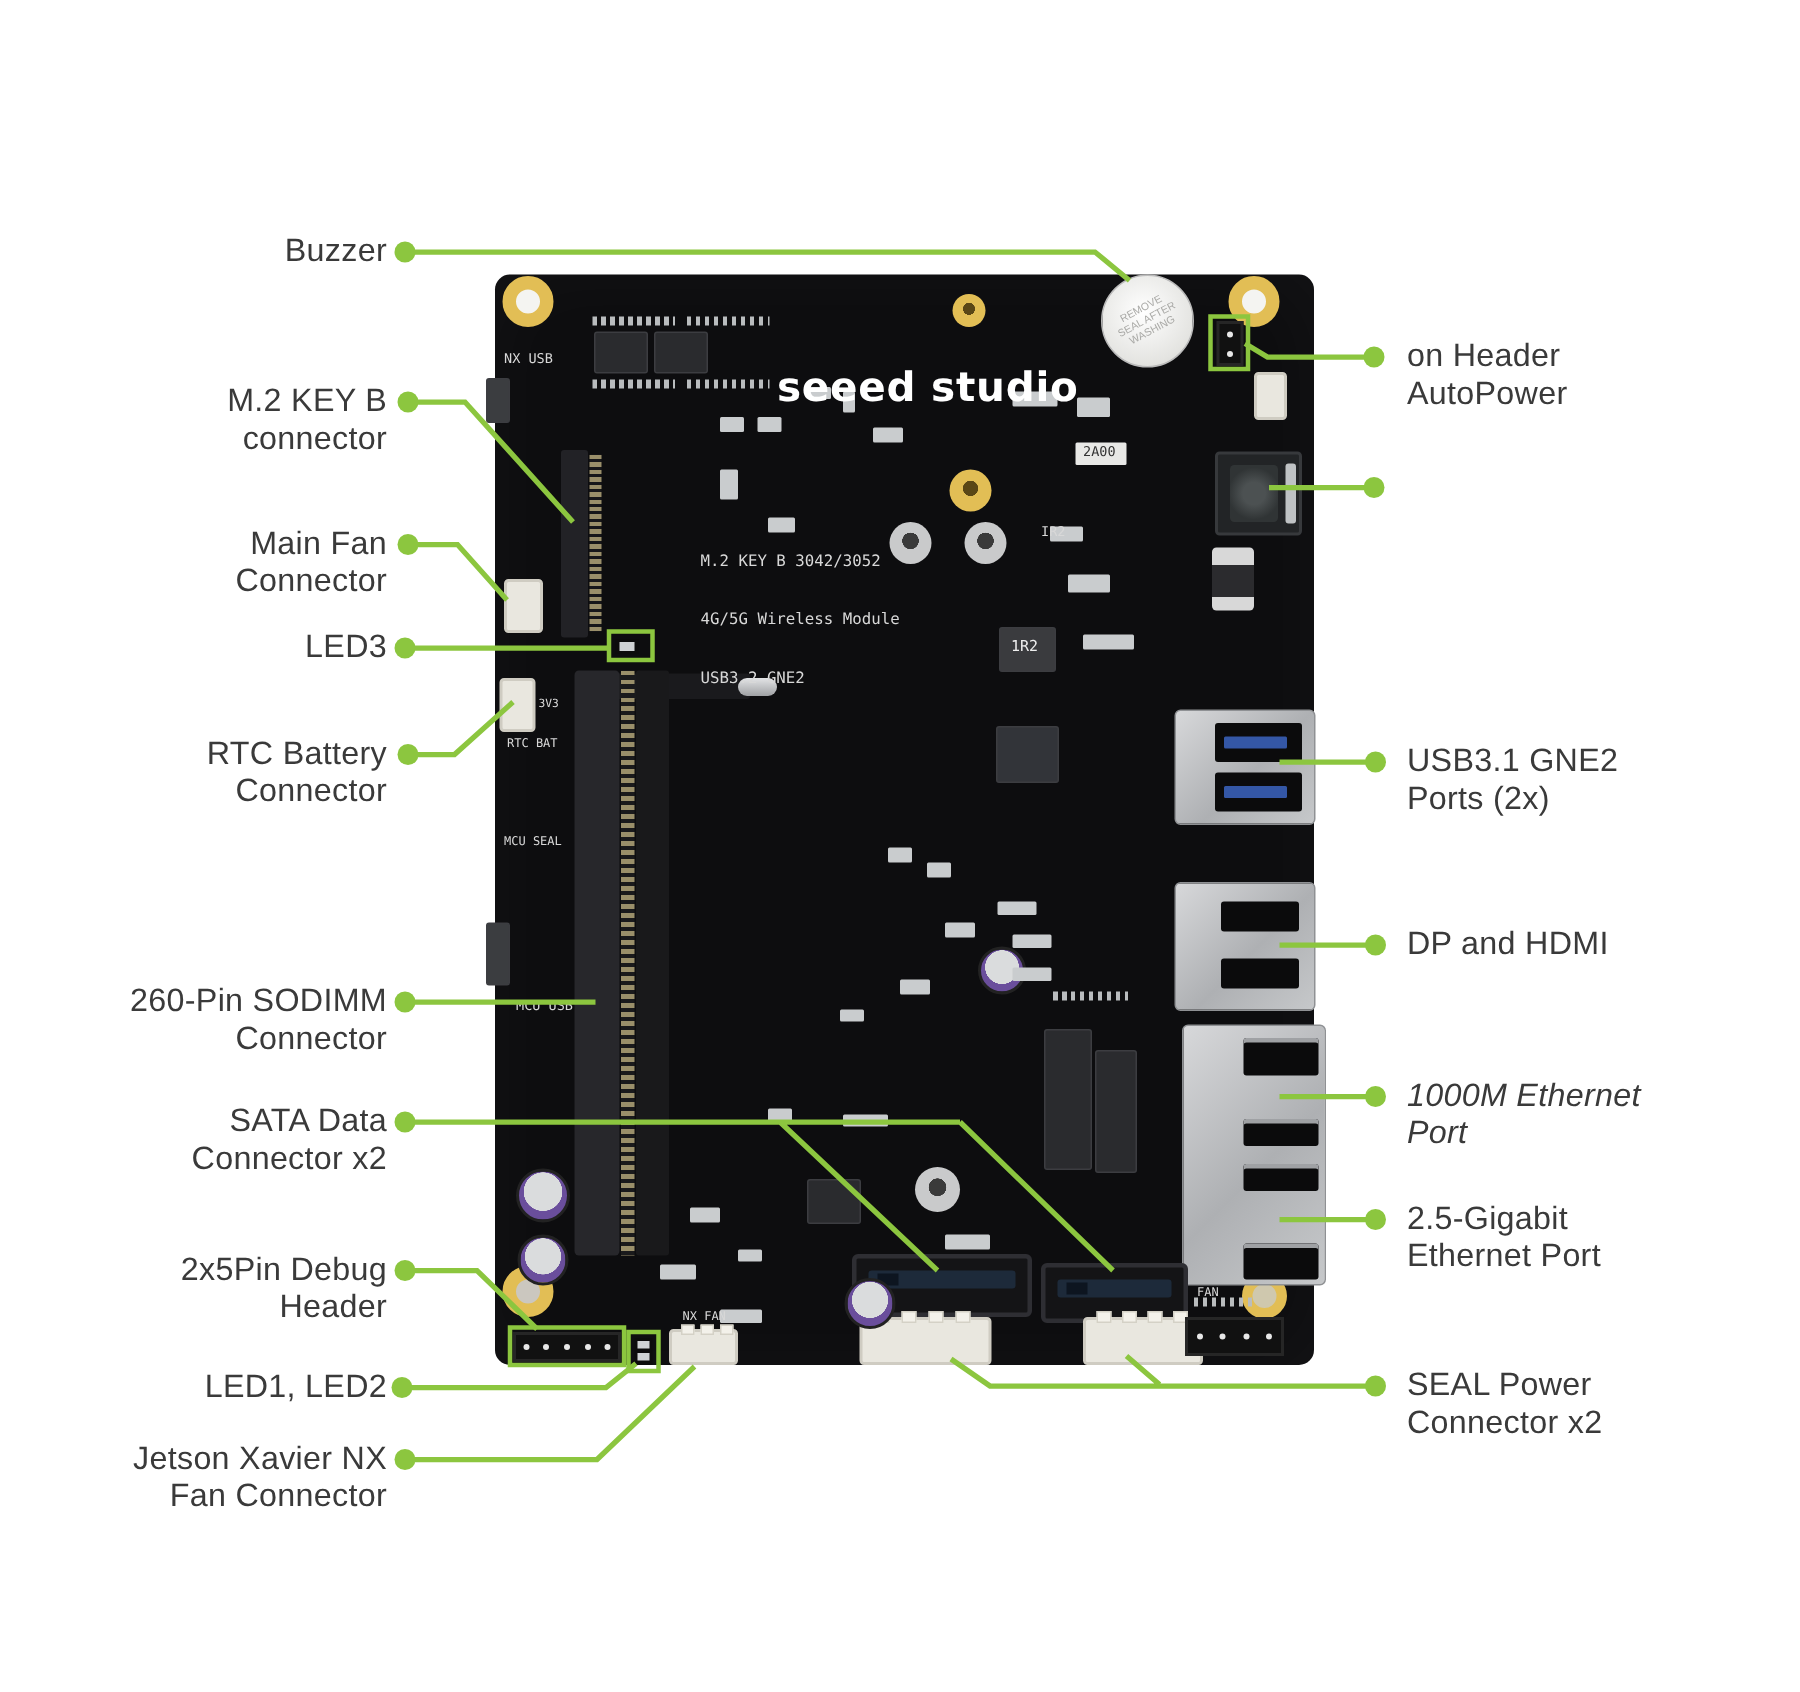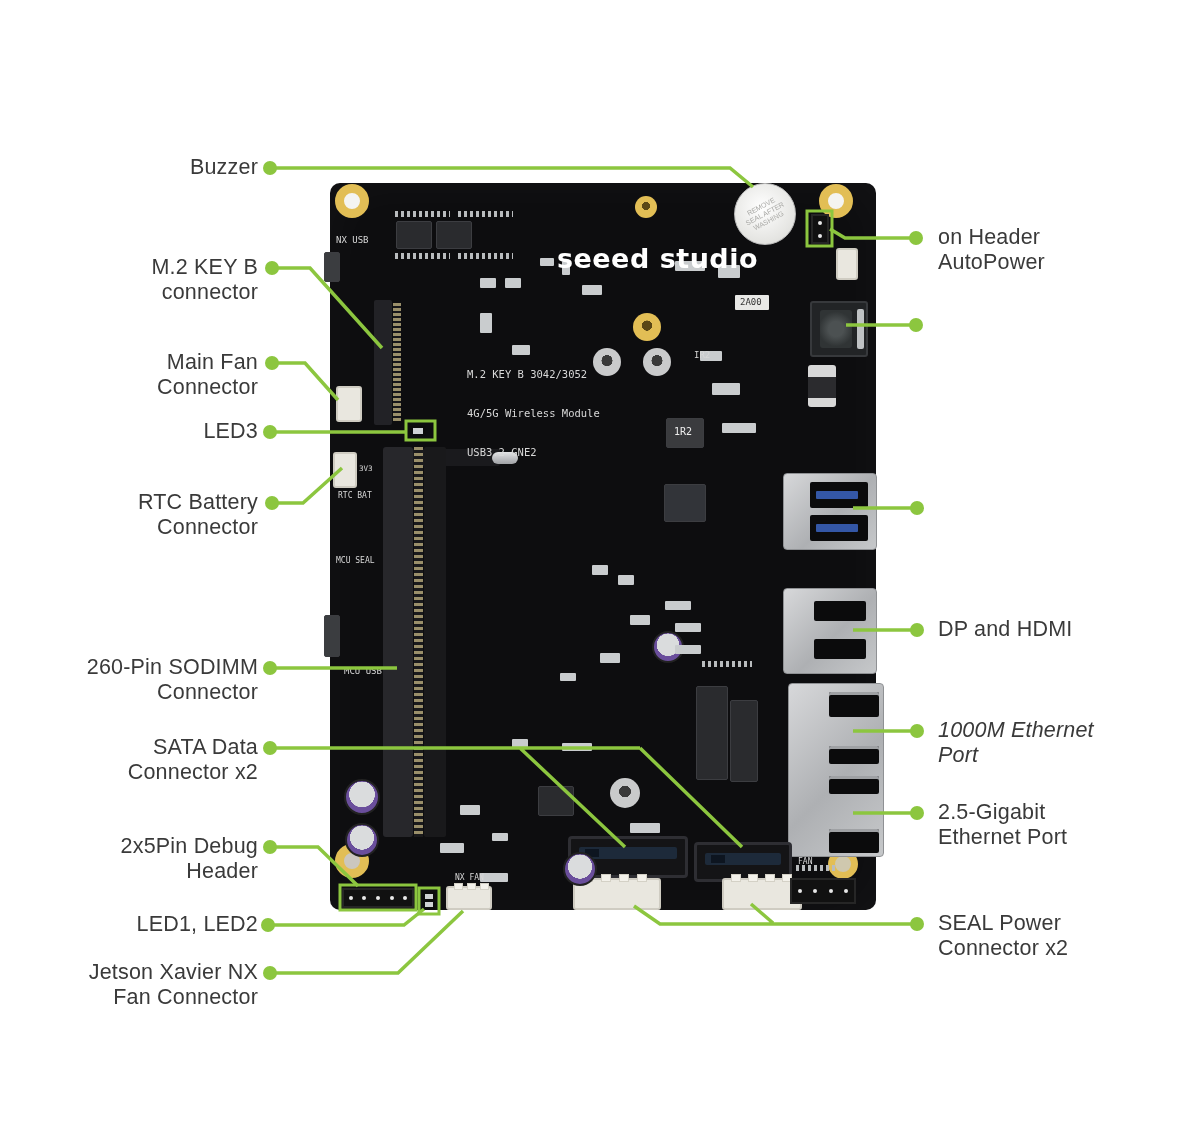--- a/index.html
+++ b/index.html
@@ -54,21 +54,21 @@
           background:repeating-linear-gradient(180deg,#9a8f6a 0 3px,#17171a 3px 5px);}
   .m2arm{position:absolute;left:68px;top:266px;width:102px;height:17px;background:#1a1a1d;border-radius:2px;}
   .m2tip{position:absolute;left:162px;top:269px;width:26px;height:12px;background:linear-gradient(#e3e4e6,#9fa1a4);border-radius:6px;}
   
   .lbl{position:absolute;font-size:21.5px;line-height:25px;color:var(--label);letter-spacing:0.2px;}
   .lbl.left{right:942px;text-align:right;width:300px;}
   .lbl.right{left:938px;text-align:left;width:250px;}
   .lbl span{display:block;}
   svg.overlay{position:absolute;left:0;top:0;z-index:5;pointer-events:none;}
   .logo{position:absolute;left:188px;top:60px;width:240px;color:#fff;
-        font-family:"DejaVu Sans",sans-serif;font-weight:700;font-size:27px;letter-spacing:0.5px;text-align:right;}
+        font-family:"DejaVu Sans",sans-serif;font-weight:700;font-size:27px;letter-spacing:0.5px;}
 </style>
 </head>
 <body>
 
 <div class="canvas">
 
   <div class="board">
 
     <div class="hole" style="left:5px;top:1px;width:34px;height:34px;"></div>
     <div class="hole" style="left:489px;top:1px;width:34px;height:34px;"></div>
@@ -204,21 +204,21 @@
 
     <div class="smd" style="left:150px;top:95px;width:16px;height:10px;"></div>
     <div class="smd" style="left:175px;top:95px;width:16px;height:10px;"></div>
     <div class="smd" style="left:150px;top:130px;width:12px;height:20px;"></div>
     <div class="smd" style="left:210px;top:75px;width:14px;height:8px;"></div>
     <div class="smd" style="left:232px;top:78px;width:8px;height:14px;"></div>
     <div class="smd" style="left:252px;top:102px;width:20px;height:10px;"></div>
     <div class="smd" style="left:182px;top:162px;width:18px;height:10px;"></div>
     <div class="smd" style="left:345px;top:78px;width:30px;height:10px;"></div>
     <div class="smd" style="left:388px;top:82px;width:22px;height:13px;"></div>
-    <div class="smd" style="left:405px;top:112px;width:34px;height:15px;background:#e8e8e6;">
+    <div class="smd" style="left:387px;top:112px;width:34px;height:15px;background:#e8e8e6;">
       <span class="silk" style="left:5px;top:2px;font-size:9px;color:#333;">2A00</span>
     </div>
     <div class="smd" style="left:370px;top:168px;width:22px;height:10px;"></div>
     <div class="smd" style="left:382px;top:200px;width:28px;height:12px;"></div>
     <div class="smd" style="left:392px;top:240px;width:34px;height:10px;"></div>
     <div class="smd" style="left:262px;top:382px;width:16px;height:10px;"></div>
     <div class="smd" style="left:288px;top:392px;width:16px;height:10px;"></div>
     <div class="smd" style="left:300px;top:432px;width:20px;height:10px;"></div>
     <div class="smd" style="left:230px;top:490px;width:16px;height:8px;"></div>
     <div class="smd" style="left:270px;top:470px;width:20px;height:10px;"></div>
@@ -336,20 +336,24 @@
   </div>
   <div class="lbl left" style="top:960px;">
     <span>Jetson Xavier NX</span>
       <span>Fan Connector</span>
   </div>
 
   <div class="lbl right" style="top:225px;">
     <span>on Header</span>
       <span>AutoPower</span>
   </div>
+  <div class="lbl right" style="top:495px;">
+    <span>USB3.1 GNE2</span>
+      <span>Ports (2x)</span>
+  </div>
   <div class="lbl right" style="top:617px;">
     <span>DP and HDMI</span>
       <span></span>
   </div>
   <div class="lbl right" style="top:718px;font-style:italic;">
     <span>1000M Ethernet</span>
       <span>Port</span>
   </div>
   <div class="lbl right" style="top:800px;">
     <span>2.5-Gigabit</span>

